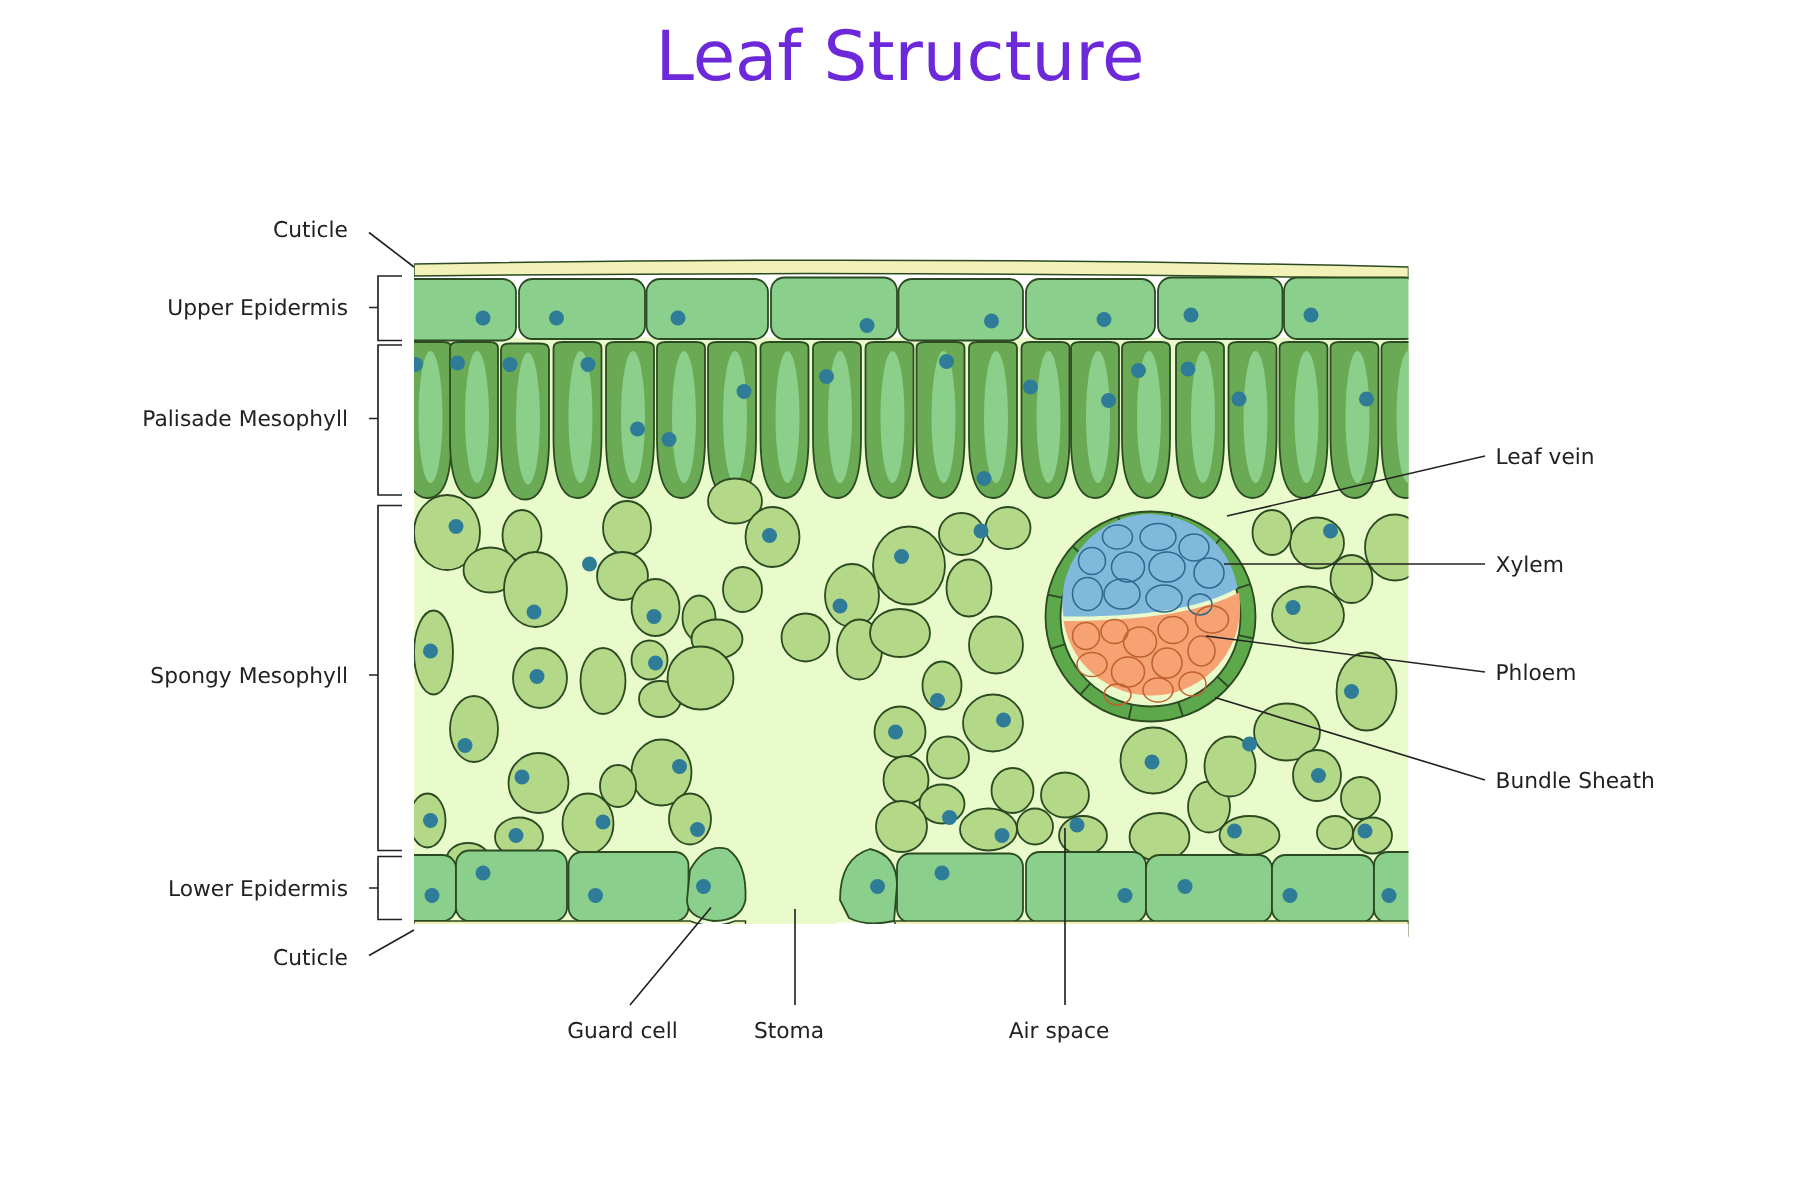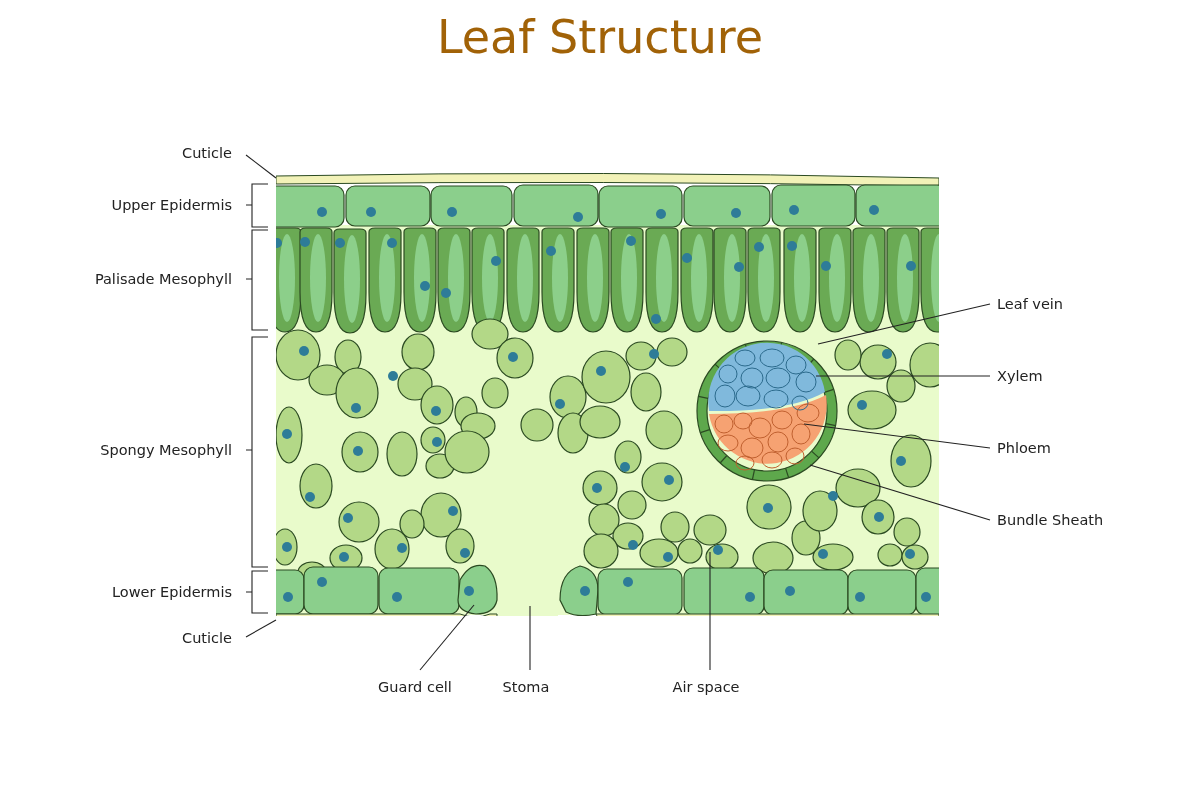--- a/index.html
+++ b/index.html
@@ -1,19 +1,19 @@
 <!DOCTYPE html>
 <html><head>
 <meta charset="utf-8">
 <style>
   html, body { margin:0; padding:0; background:#ffffff; }
   body { width:1200px; height:800px; position:relative; overflow:hidden;
          font-family:"DejaVu Sans","Liberation Sans",sans-serif; }
   #title { position:absolute; left:0; width:1200px; top:10px; text-align:center;
-           font-size:46px; color:#a16207; font-family:"DejaVu Sans",sans-serif; }
+           font-size:46px; color:#6d28d9; font-family:"DejaVu Sans",sans-serif; }
   svg { position:absolute; left:0; top:0; }
   .lbl { font-family:"DejaVu Sans",sans-serif; font-size:14.5px; fill:#222; }
   .lead { stroke:#222; stroke-width:1.1; fill:none; }
   .cellline { stroke:#2b4a22; stroke-width:1.2; }
 </style>
 </head>
 <body>
 
 <div id="title">Leaf Structure</div>
 

